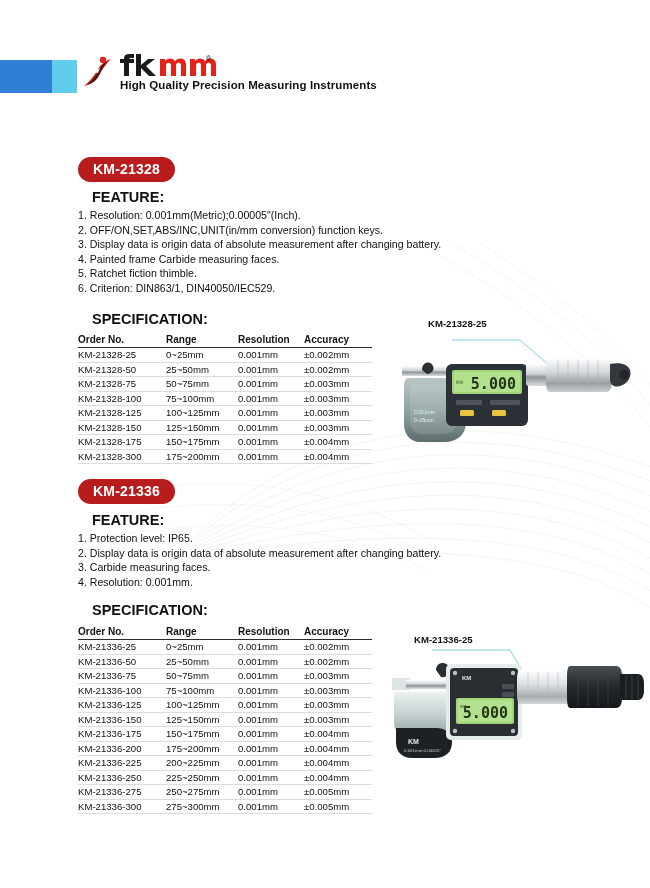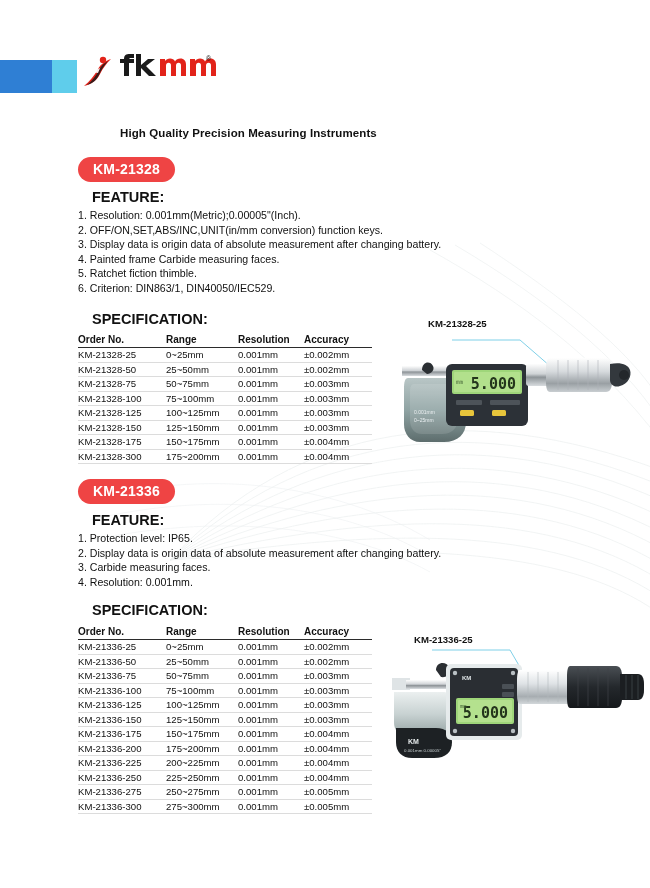--- a/index.html
+++ b/index.html
@@ -14,28 +14,28 @@
   .watermark{position:absolute;inset:0;pointer-events:none;z-index:0;}
 
   
   .header{position:absolute;left:0;top:60px;height:40px;width:650px;z-index:3;}
   .blk-blue{position:absolute;left:0;top:0;width:52px;height:33px;background:#2f7fd4;}
   .blk-cyan{position:absolute;left:52px;top:0;width:25px;height:33px;background:#5fcdeb;}
   .logo-wrap{position:absolute;left:78px;top:-5px;width:420px;height:50px;}
   .logo-mark{position:absolute;left:0;top:0;width:40px;height:34px;}
   .logo-word{position:absolute;left:42px;top:-1px;}
   .tagline{position:absolute;left:42px;top:24px;font-size:11.5px;font-weight:bold;
-    letter-spacing:.1px;color:#111;white-space:nowrap;margin-top:48px;}
+    letter-spacing:.1px;color:#111;white-space:nowrap;}
   .reg{position:absolute;left:128px;top:0px;font-size:7px;color:#111;}
 
   
   .product{position:absolute;left:0;width:650px;z-index:2;}
   .badge{
     position:absolute;left:78px;display:inline-block;
-    background:#ef4444;color:#ffffff;font-weight:bold;font-size:14px;
+    background:#b91c1c;color:#ffffff;font-weight:bold;font-size:14px;
     padding:4px 15px 5px;border-radius:13px;letter-spacing:.2px;
     white-space:nowrap;
   }
   .sec-title{position:absolute;left:92px;font-size:14.5px;font-weight:bold;color:#111;}
   .features{position:absolute;left:78px;width:470px;}
   .features div{font-size:10.6px;line-height:14.6px;color:#111;white-space:nowrap;}
 
   
   .spec{position:absolute;left:78px;}
   table.spec-t{border-collapse:collapse;font-size:9.6px;color:#111;}

